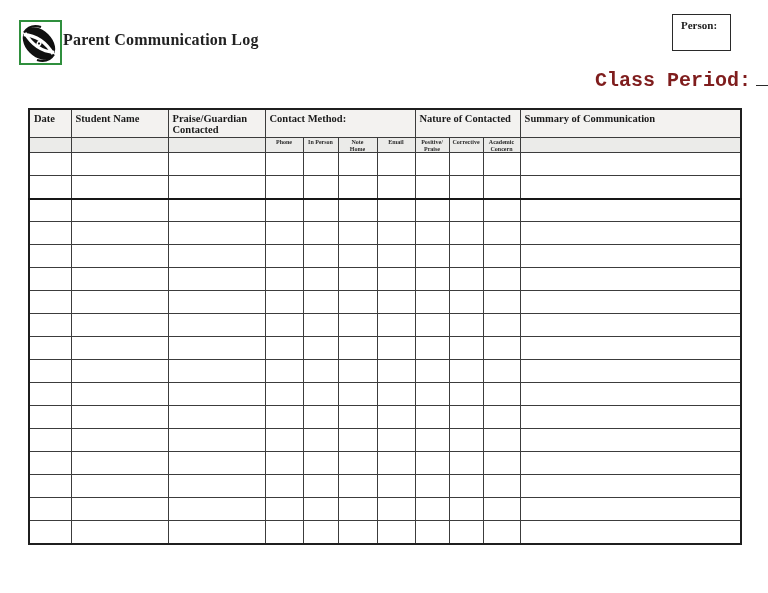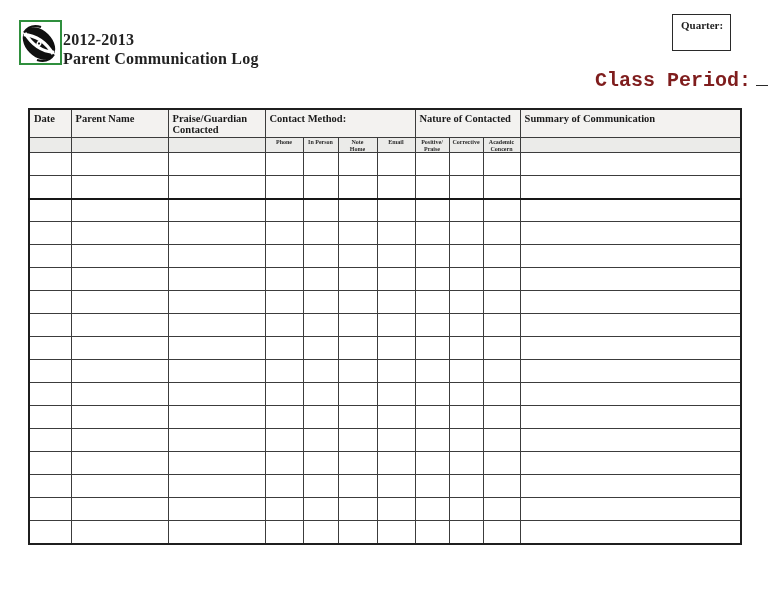--- a/index.html
+++ b/index.html
@@ -81,26 +81,25 @@
         <path d="M80 42 Q55 64 18 54" stroke="#ffffff" stroke-width="5.5" fill="none"></path>
         <circle cx="50" cy="50" r="4.5" fill="#ffffff"></circle>
         <circle cx="50" cy="50" r="2" fill="#101010"></circle>
         <path d="M82 45 Q86 63 68 73" stroke="#101010" stroke-width="4" fill="none"></path>
         <path d="M18 55 Q14 37 32 27" stroke="#101010" stroke-width="4" fill="none"></path>
       </g>
     </svg>
   </div>
 
   <div class="school-info">
-    <div>2012-2013</div>
     <div>Parent Communication Log</div>
   </div>
 
   <div class="quarter-box">
-    <span>Quarter:</span>
+    <span>Person:</span>
   </div>
 
   <div class="class-period">
     <span>Class Period:</span><span class="blank-line"></span>
   </div>
 
   <table class="log-table">
     <colgroup>
       <col style="width:42px">
         <col style="width:97px">
@@ -110,21 +109,21 @@
         <col style="width:39px">
         <col style="width:38px">
       <col style="width:34px">
         <col style="width:34px">
         <col style="width:37px">
       <col style="width:221px">
     </colgroup>
     <thead>
       <tr class="hrow1">
         <td>Date</td>
-        <td>Parent Name</td>
+        <td>Student Name</td>
         <td>Praise/Guardian Contacted</td>
         <td colspan="4">Contact Method:</td>
         <td colspan="3">Nature of Contacted</td>
         <td>Summary of Communication</td>
       </tr>
       <tr class="hrow2">
         <td></td>
         <td></td>
         <td></td>
         <td>Phone</td>

